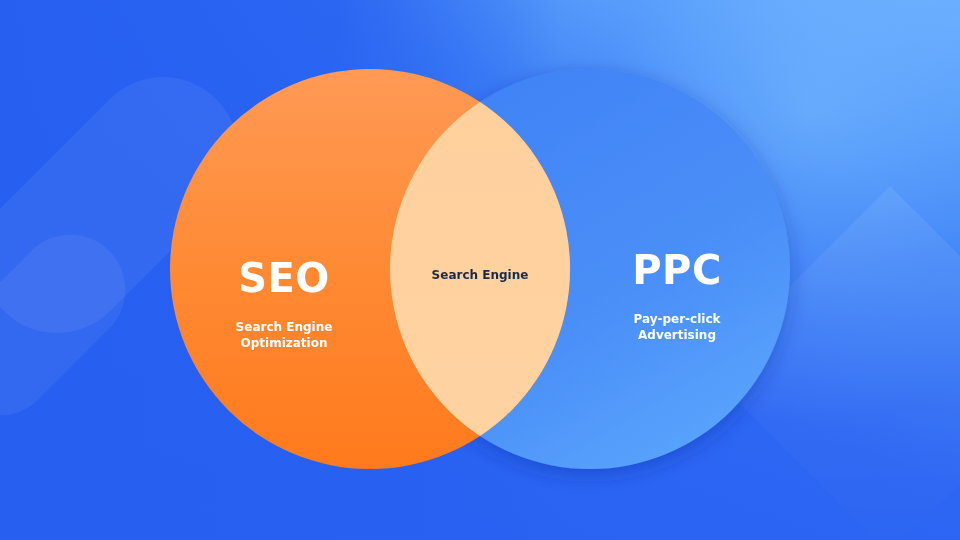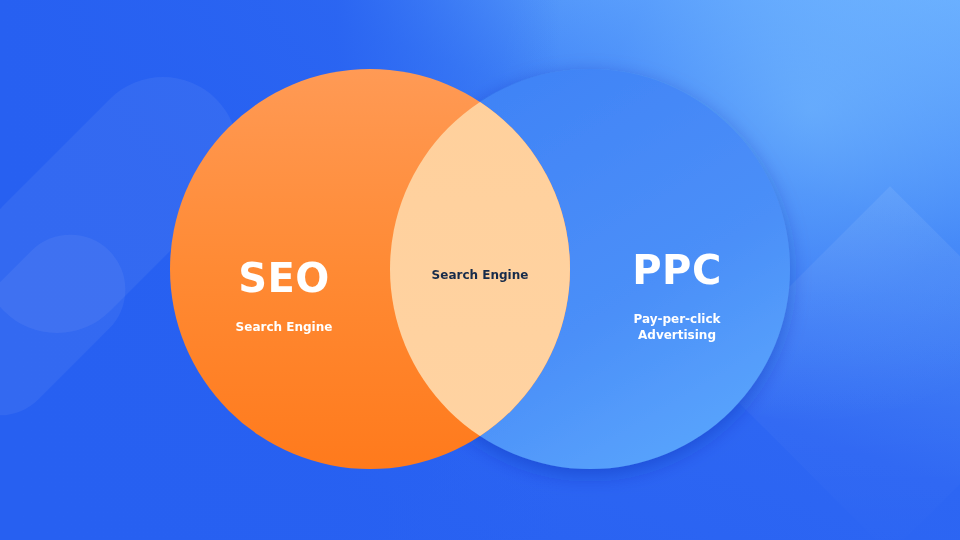--- a/index.html
+++ b/index.html
@@ -76,20 +76,21 @@
   </defs>
   <circle cx="590" cy="269" r="200" fill="url(#gBlue)" filter="url(#shadow)"></circle>
   <circle cx="370" cy="269" r="200" fill="url(#gOrange)"></circle>
   <circle cx="590" cy="269" r="200" fill="url(#gPeach)" clip-path="url(#clipOrange)"></circle>
 </svg>
 
 <div class="label white" style="left:284px; top:256px;">
   <div class="abbr">SEO</div>
   <div class="desc">
     <div>Search Engine</div>
+    <div>Optimization</div>
   </div>
 </div>
 
 <div class="label dark" style="left:480px; top:248px;">
   <div class="desc">
     <div>Search Engine</div>
   </div>
 </div>
 
 <div class="label white" style="left:677px; top:248px;">

